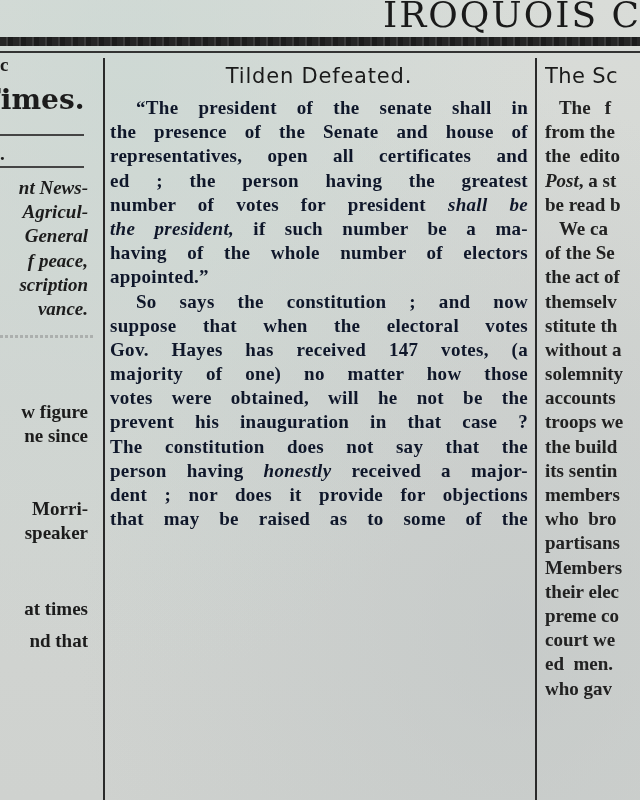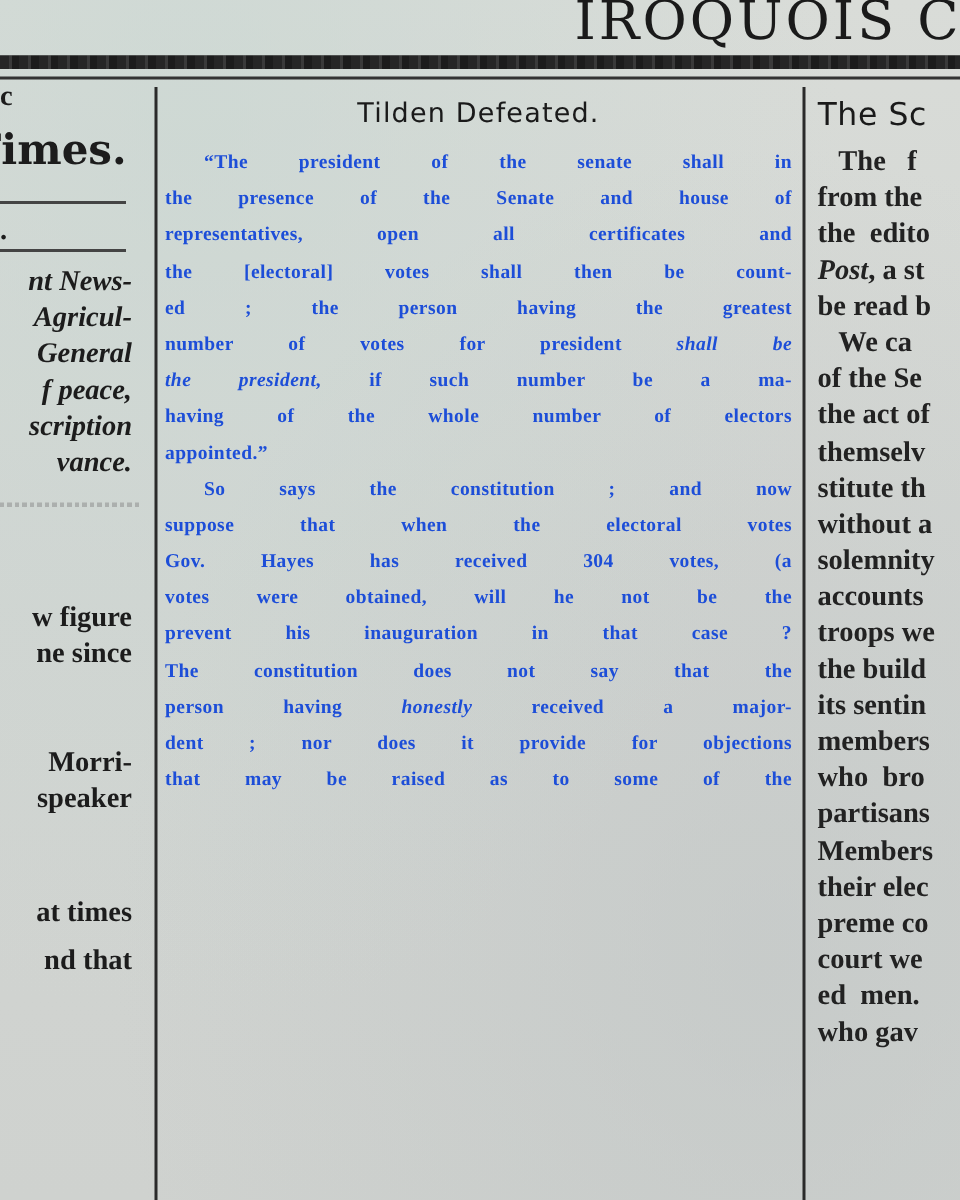--- a/index.html
+++ b/index.html
@@ -57,36 +57,36 @@
       bottom: 0;
       overflow: hidden;
     }
     .col-left { left: -20px; width: 114px; text-align: right; }
     .col-mid  { left: 110px; width: 418px; }
     .col-right { left: 545px; width: 140px; }
 
     .line {
       height: 24.2px;
       line-height: 24.2px;
-      font-size: 13px;
-      white-space: nowrap;
-      font-weight: bold;
-      color: #1d4ed8;
+      font-size: 19px;
+      white-space: nowrap;
+      font-weight: bold;
+      color: #0f172a;
       letter-spacing: 0.3px;
     }
     .col-mid .line {
       text-align: justify;
       text-align-last: justify;
     }
     .col-mid .line.last { text-align-last: left; }
     .col-mid .line.indent { padding-left: 26px; }
     .headline {
       text-align: center;
       font-family: "DejaVu Sans", "Liberation Sans", sans-serif;
-      font-size: 18px;
+      font-size: 21px;
       height: 40px;
       line-height: 40px;
       letter-spacing: 0.8px;
       font-weight: normal;
       color: #1a1a1a;
     }
     .headline-right {
       font-family: "DejaVu Sans", "Liberation Sans", sans-serif;
       font-size: 21px;
       height: 40px;
@@ -172,29 +172,29 @@
     <div class="left-plain" style="height:32px;line-height:32px;">nd  that</div>
   </div>
 </div>
 
 <div class="col col-mid">
   <div class="headline">Tilden Defeated.</div>
   <div>
     <div class="line indent">“The president of the senate shall in</div>
     <div class="line">the presence of the Senate and house of</div>
     <div class="line">representatives, open all certificates and</div>
-    <div class="line">the [electoral] votes shall then be count-</div>
     <div class="line">ed ;  the person having the greatest</div>
     <div class="line"><span>number of votes for president</span> <span class="it">shall be</span></div>
     <div class="line"><span class="it">the president,</span><span> if such number be a ma-</span></div>
     <div class="line">having of the whole number of electors</div>
     <div class="line last">appointed.”</div>
     <div class="line indent">So says the constitution ;  and now</div>
     <div class="line">suppose that when the electoral votes</div>
-    <div class="line">Gov. Hayes has received 304 votes, (a</div>
+    <div class="line">Gov. Hayes has received 147 votes, (a</div>
+    <div class="line">majority of one) no matter how those</div>
     <div class="line">votes were obtained, will he not be the</div>
     <div class="line">prevent his inauguration in that case ?</div>
     <div class="line">The constitution does not say that the</div>
     <div class="line"><span>person having</span> <span class="it">honestly</span> <span>received a major-</span></div>
     <div class="line">dent ;  nor does it provide for objections</div>
     <div class="line">that may be raised as to some of the</div>
   </div>
 </div>
 
 <div class="col col-right">

